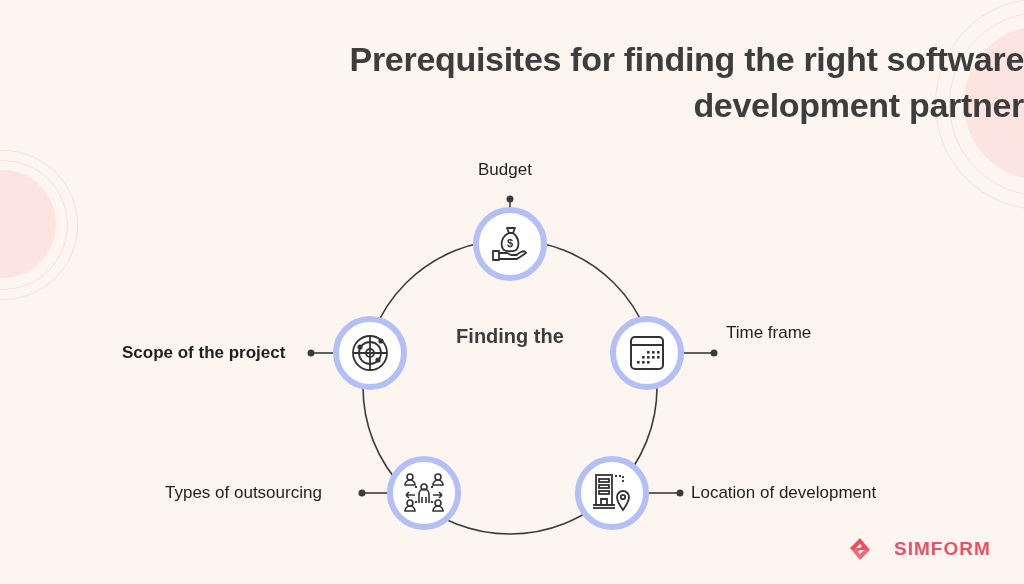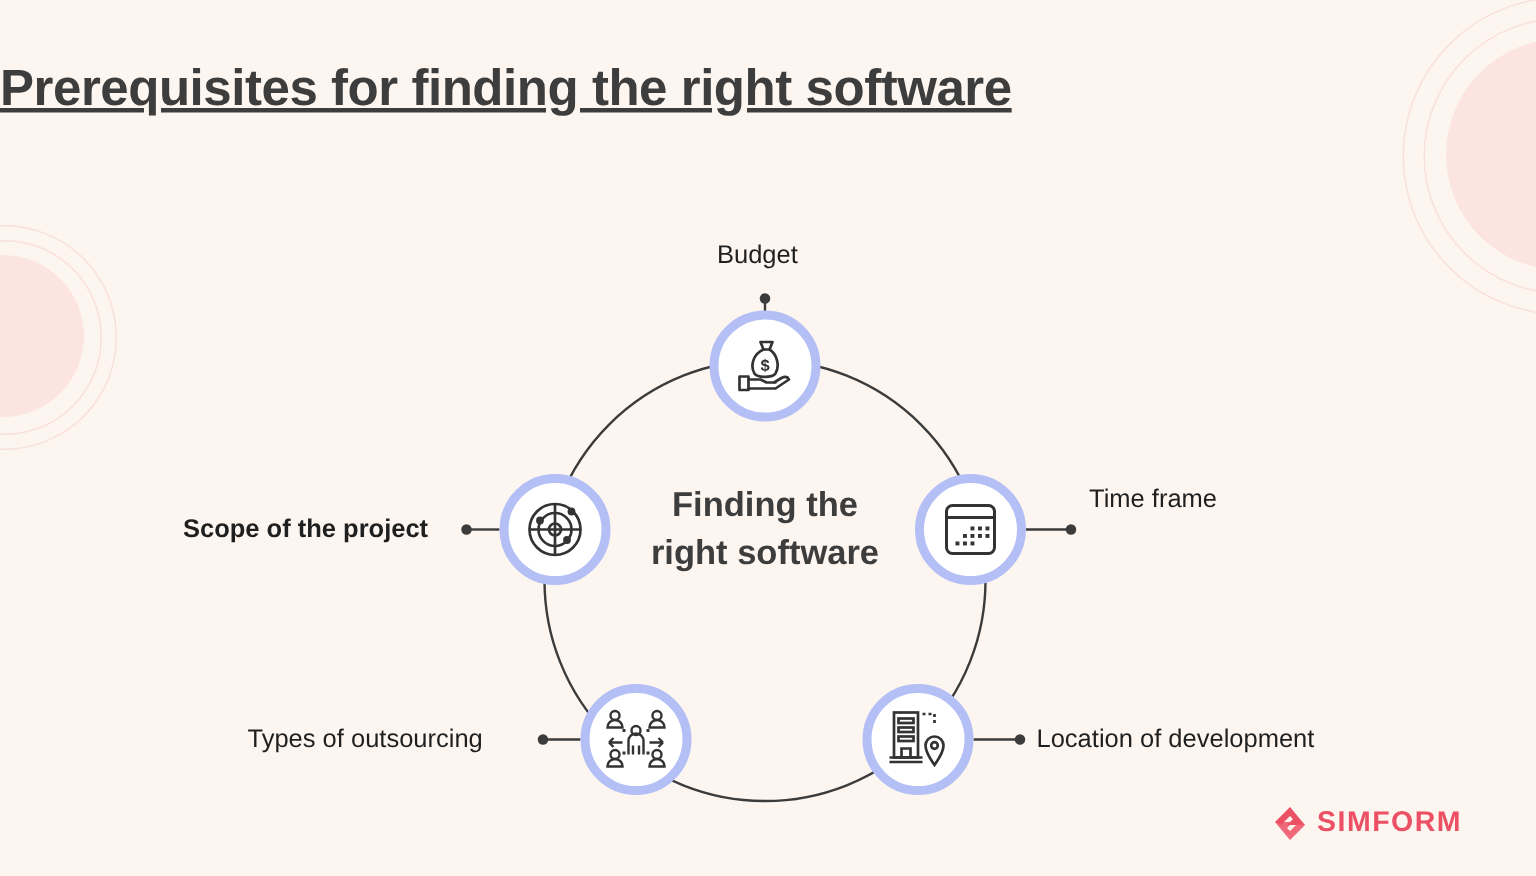--- a/index.html
+++ b/index.html
@@ -1,40 +1,41 @@
 <!DOCTYPE html>
 <html><head>
 <meta charset="utf-8">
 <style>
   html, body { margin:0; padding:0; }
   body { width:1024px; height:584px; background:#fdf6f0; position:relative; overflow:hidden; font-family:"Liberation Sans", sans-serif; color:#2b2b2b; }
   .deco { position:absolute; border-radius:50%; }
-  .title { position:absolute; left:0; top:36px; width:1024px; text-align:left; font-family:"Liberation Sans", sans-serif; font-weight:700; font-size:34px; line-height:46px; color:#3d3d3d; letter-spacing:-0.3px;text-decoration:underline; }
+  .title { position:absolute; left:0; top:36px; width:1024px; text-align:right; font-family:"Liberation Sans", sans-serif; font-weight:700; font-size:34px; line-height:46px; color:#3d3d3d; letter-spacing:-0.3px; }
   .title span { display:block; }
   svg.diagram { position:absolute; left:0; top:0; }
   .node { position:absolute; width:62px; height:62px; border-radius:50%; background:#fff; border:6px solid #b3bff5; box-sizing:content-box; display:flex; align-items:center; justify-content:center; }
   .label { position:absolute; font-size:17px; color:#1f1f1f; white-space:nowrap; line-height:20px; }
-  .center-text { position:absolute; left:410px; top:320px; width:200px; text-align:center; font-weight:700; font-size:23px; line-height:32px; color:#3d3d3d; }
+  .center-text { position:absolute; left:410px; top:320px; width:200px; text-align:center; font-weight:700; font-size:20px; line-height:32px; color:#3d3d3d; }
   .center-text span { display:block; }
-  .logo { position:absolute; left:848px; top:537px; display:flex; align-items:center; gap:6px; }
+  .logo { position:absolute; left:848px; top:537px; display:flex; align-items:center; gap:22px; }
   .logo-text { font-weight:700; font-size:19px; color:#ec5064; letter-spacing:1px; }
 </style>
 </head>
 <body>
 
 <div class="deco" style="left:935px; top:-2px; width:210px; height:210px; border:1.5px solid #f9e0da;"></div>
 <div class="deco" style="left:949px; top:12px; width:182px; height:182px; border:1.5px solid #f9e0da;"></div>
 <div class="deco" style="left:964px; top:26px; width:154px; height:154px; background:#fce5e0;"></div>
 
 <div class="deco" style="left:-72px; top:150px; width:148px; height:148px; border:1.5px solid #f9e0da;"></div>
 <div class="deco" style="left:-62px; top:160px; width:128px; height:128px; border:1.5px solid #f9e0da;"></div>
 <div class="deco" style="left:-52px; top:170px; width:108px; height:108px; background:#fce5e0;"></div>
 
 <div class="title">
   <span>Prerequisites for finding the right software</span>
+  <span>development partner</span>
 </div>
 
 <svg class="diagram" width="1024" height="584">
   <circle cx="510" cy="387" r="147" fill="none" stroke="#3b3b3b" stroke-width="1.6"></circle>
 
   <line x1="510" y1="200" x2="510" y2="210" stroke="#3b3b3b" stroke-width="1.6"></line>
   <circle cx="510" cy="199" r="3.5" fill="#3b3b3b"></circle>
   <line x1="684" y1="353" x2="713" y2="353" stroke="#3b3b3b" stroke-width="1.6"></line>
   <circle cx="714" cy="353" r="3.5" fill="#3b3b3b"></circle>
   <line x1="649" y1="493" x2="679" y2="493" stroke="#3b3b3b" stroke-width="1.6"></line>
@@ -127,21 +128,20 @@
         <circle cx="31" cy="8" r="2.6"></circle>
         <circle cx="10" cy="14" r="2.6"></circle>
         <circle cx="28" cy="27" r="2.6"></circle>
       </g>
   </svg>
 </div>
 <div class="label" style="left:122px; top:343px;font-weight:bold;">Scope of the project</div>
 
 <div class="center-text">
   <span>Finding the</span>
-  <span>right software</span>
 </div>
 
 <div class="logo">
   <svg width="24" height="24" viewBox="0 0 24 24">
     <path d="M12 1 L2 11 L6 13 L12 7 L14 9 L10 13 L22 13 Z" fill="#ec5064"></path>
     <path d="M12 23 L22 13 L18 11 L12 17 L10 15 L14 11 L2 11 Z" fill="#ec5064" opacity="0.85"></path>
   </svg>
   <span class="logo-text">SIMFORM</span>
 </div>
 

